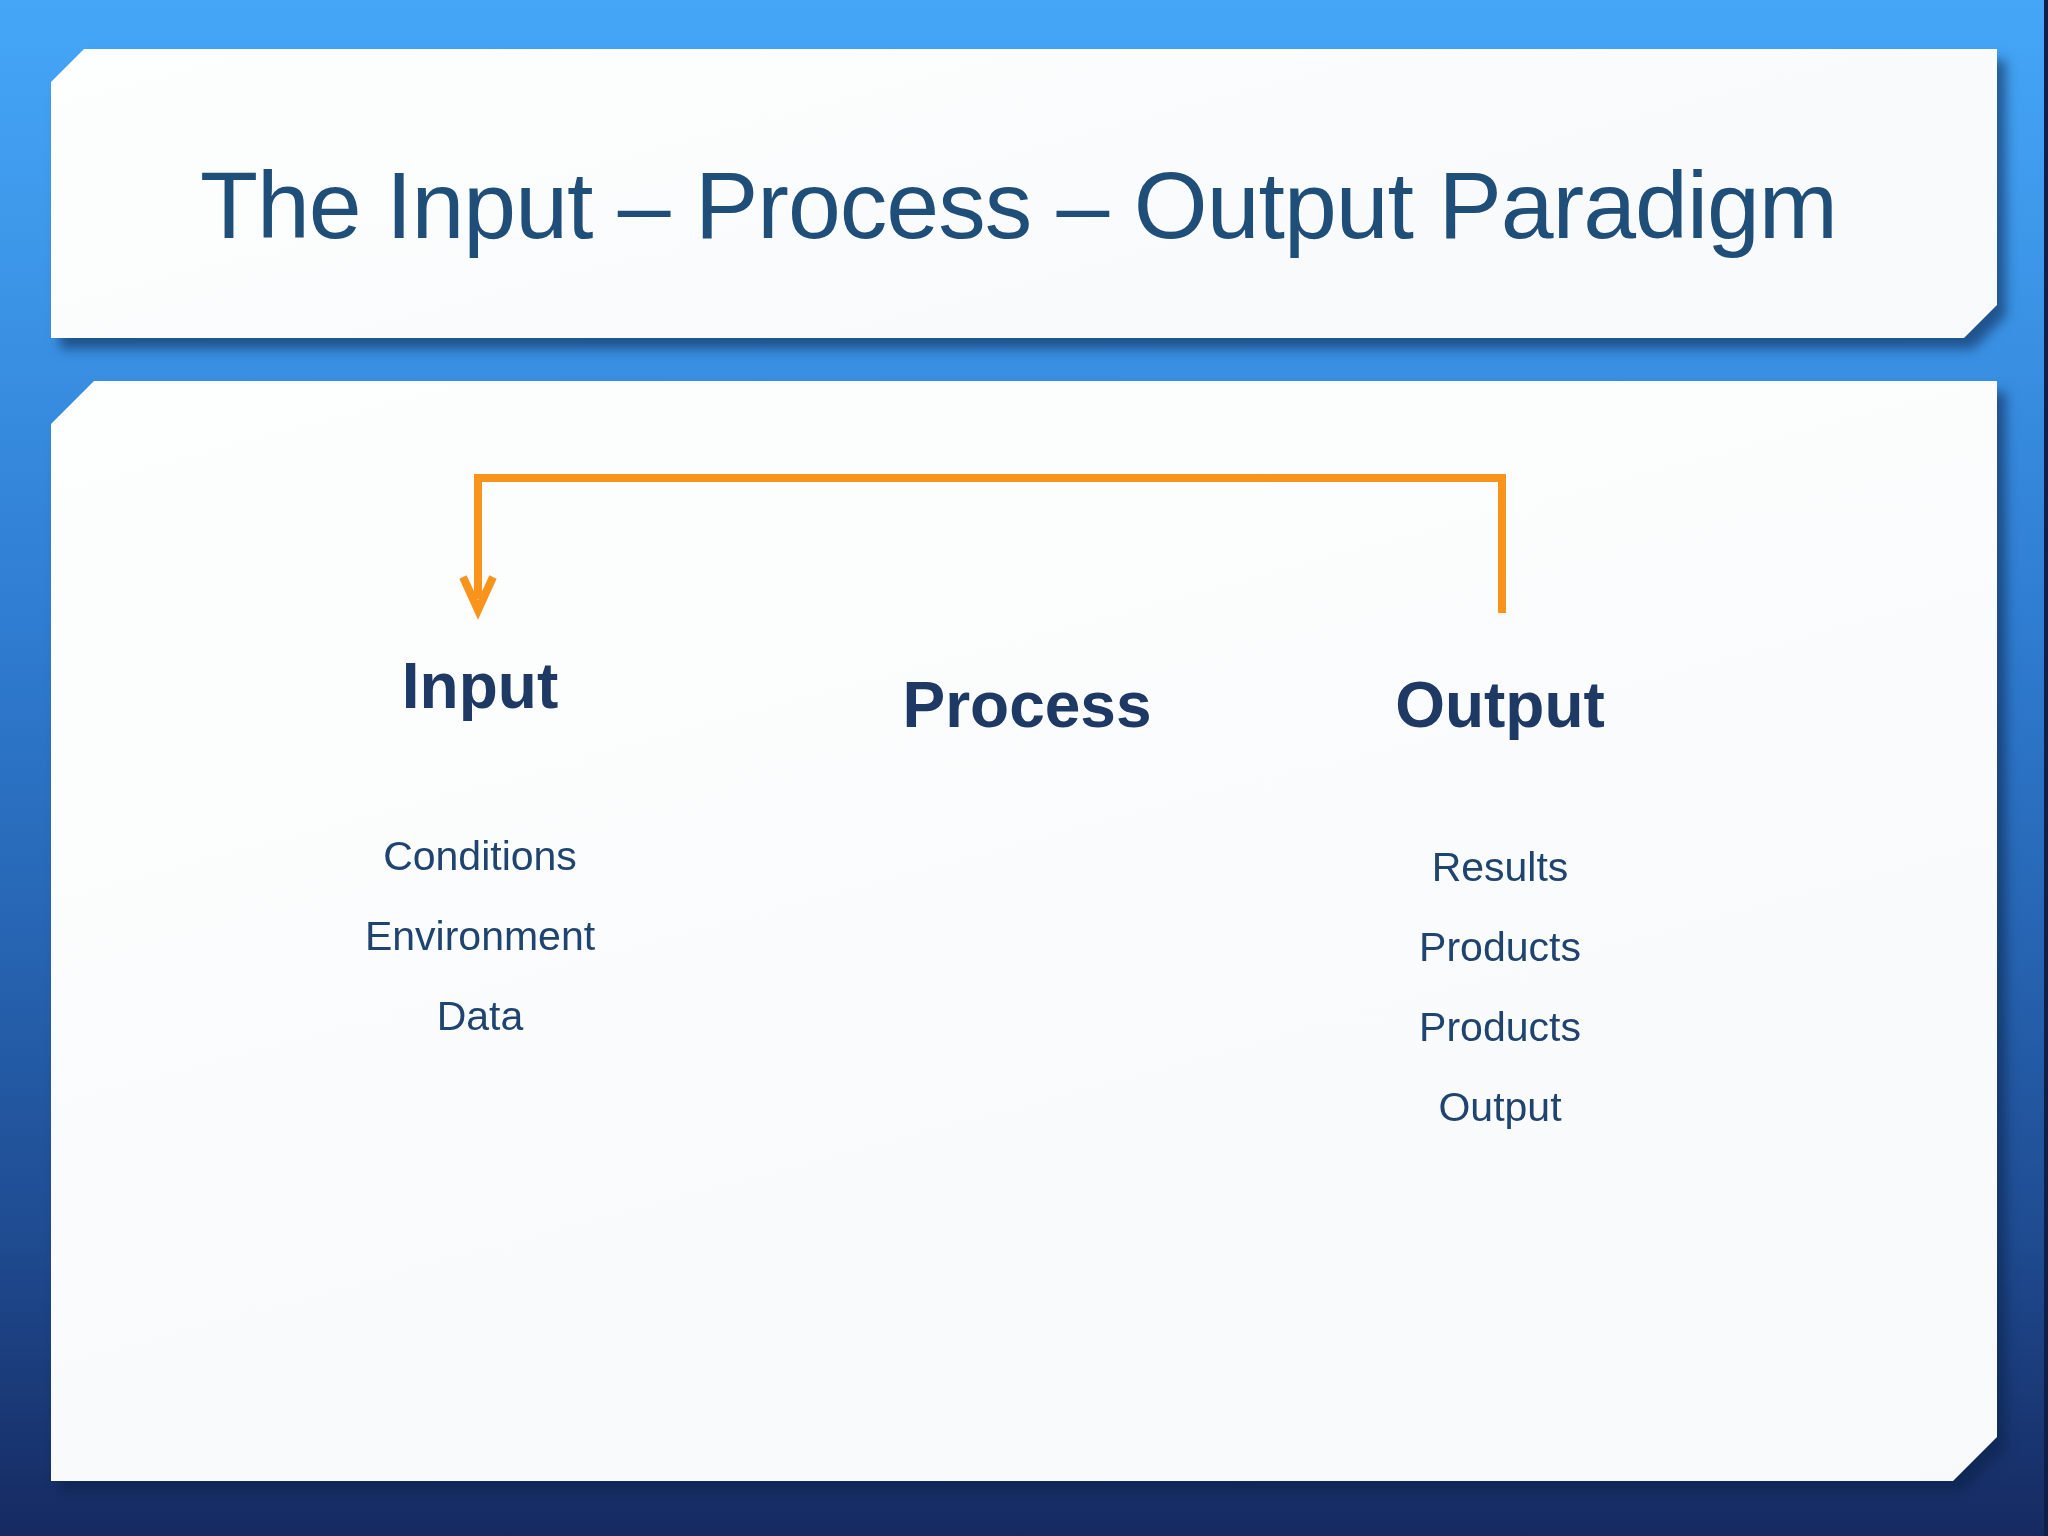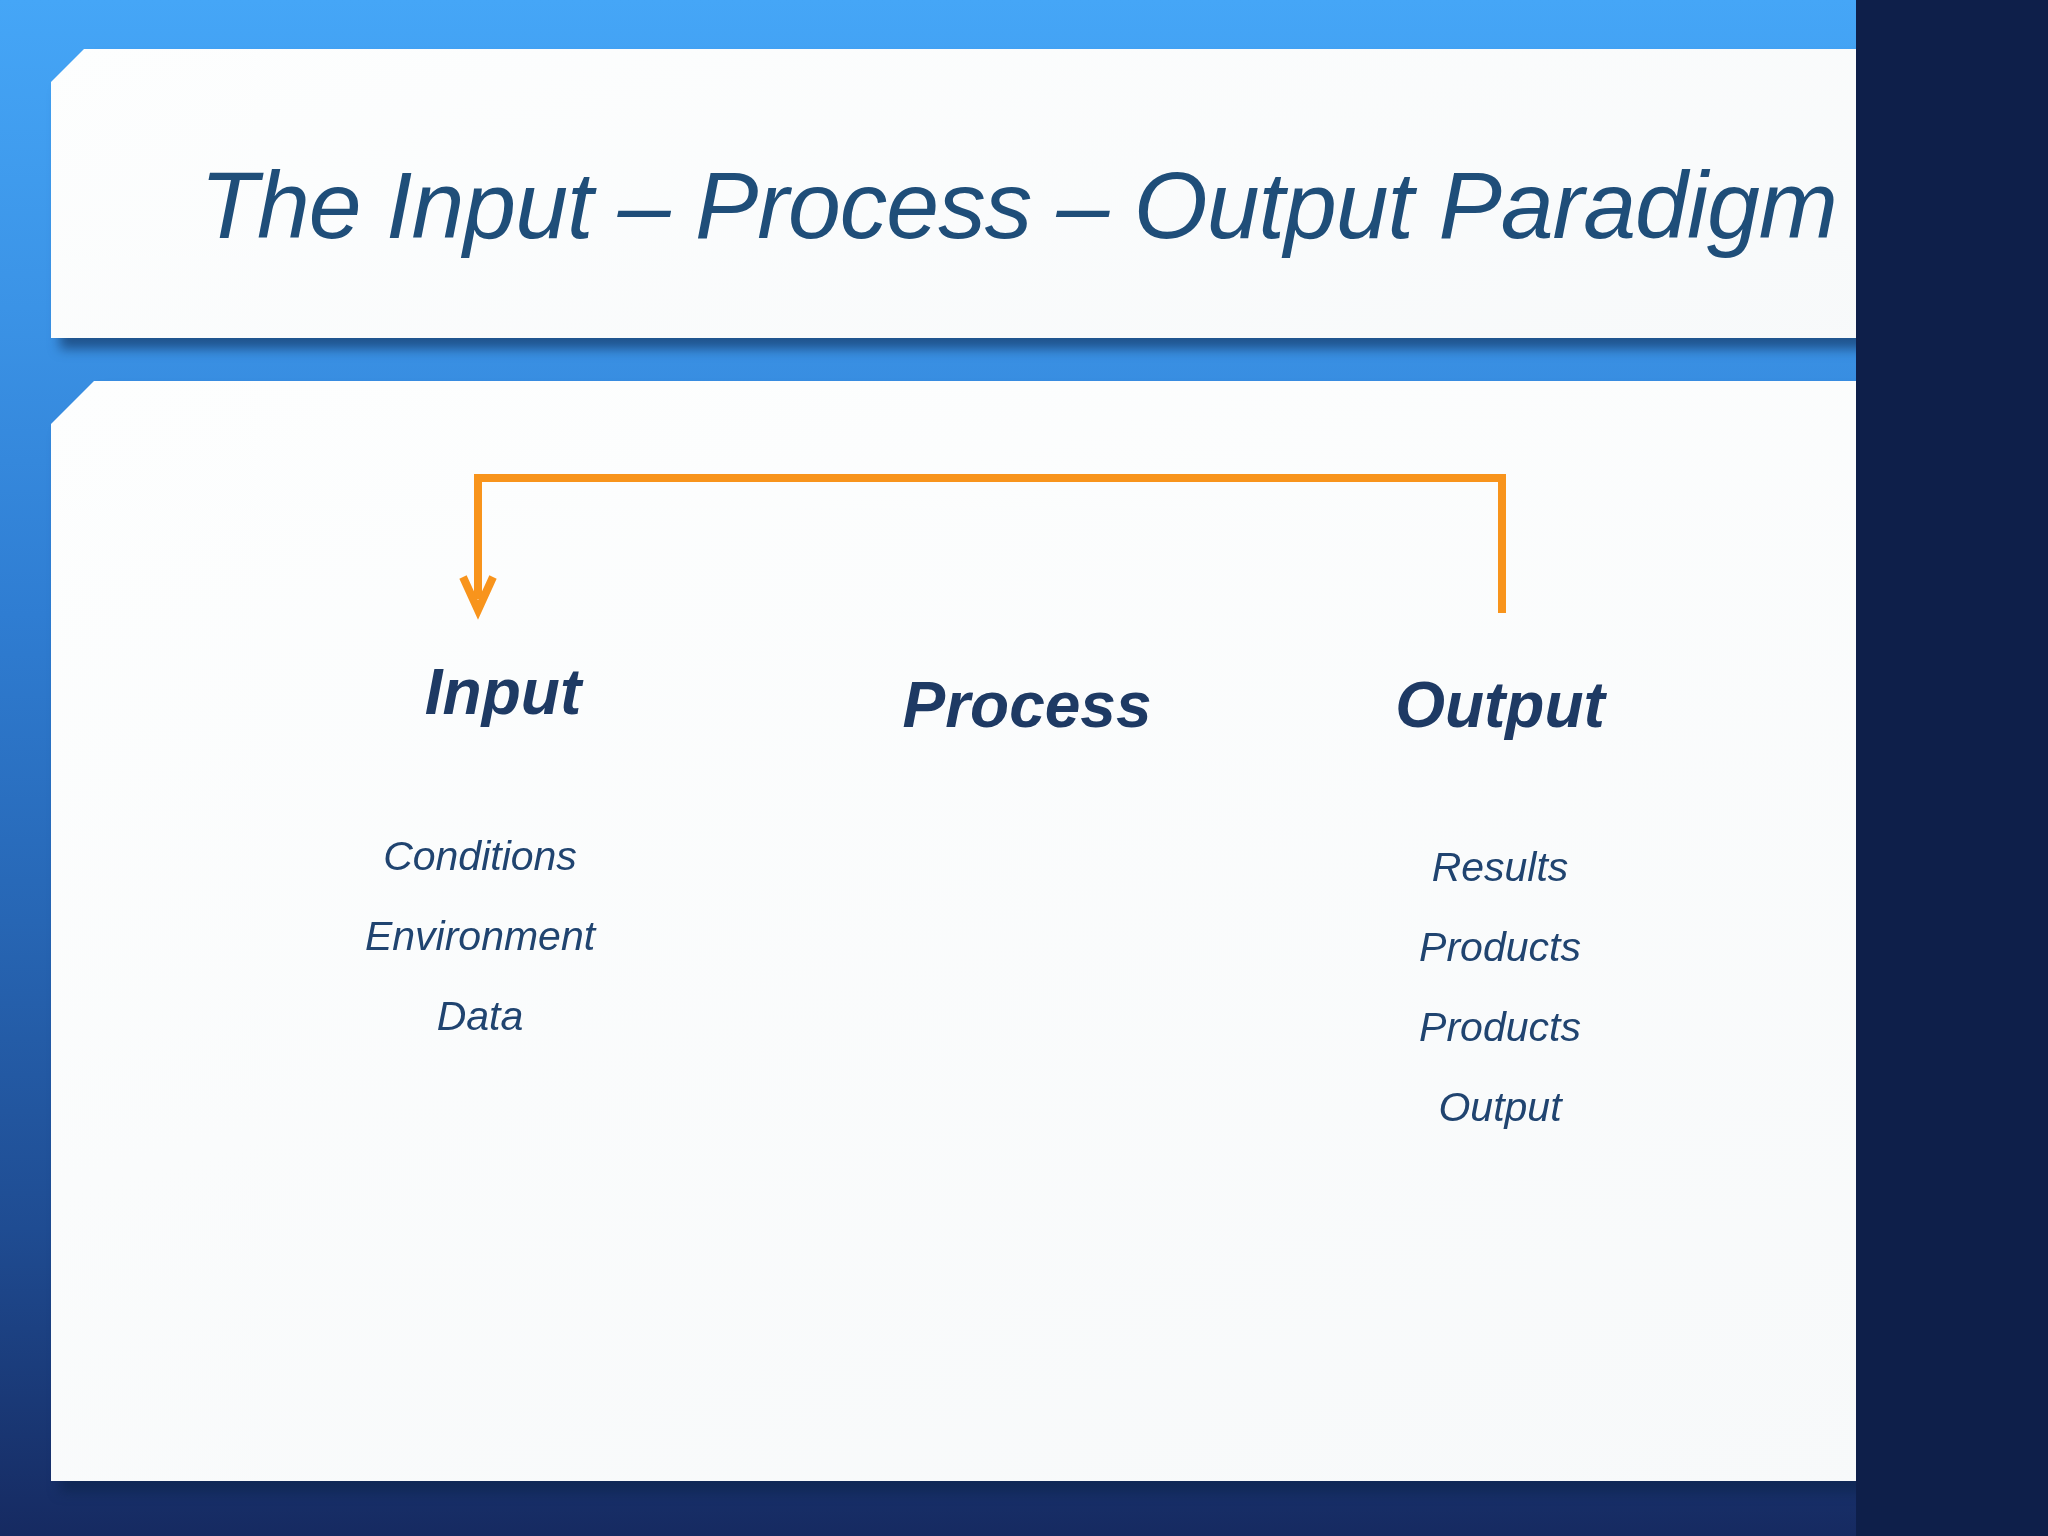--- a/index.html
+++ b/index.html
@@ -1,24 +1,23 @@
 <!DOCTYPE html>
 <html><head>
 <meta charset="utf-8">
 <style>
   html,body{margin:0;padding:0;background:#0e1f4a;}
   .slide{
     position:relative;
-    width:1856px;height:1536px;
+    width:2044px;height:1536px;
     overflow:hidden;
     font-family:"Liberation Sans","DejaVu Sans",sans-serif;
     background:linear-gradient(180deg,
       #45a6f7 0%, #3b93e6 20%, #2f7dd2 40%,
       #2766b4 60%, #1f4c92 80%, #162a61 100%);
-    font-style:italic;
   }
   
   .panel-wrap{position:absolute;filter:drop-shadow(9px 11px 6px rgba(10,32,70,0.55));}
   .panel{
     width:100%;height:100%;
     background:linear-gradient(165deg,#fdfefe 0%,#f7f9fa 100%);
   }
   .title-wrap{left:51px;top:49px;width:1946px;height:289px;}
   .title-panel{
     clip-path:polygon(33px 0, 100% 0, 100% calc(100% - 33px),
@@ -41,21 +40,21 @@
   
   .col-heading{
     position:absolute;transform:translateX(-50%);
     font-size:64px;font-weight:bold;color:#1E3A64;white-space:nowrap;
   }
   .col-list{
     position:absolute;transform:translateX(-50%);
     font-size:41px;line-height:80px;color:#204470;
     text-align:center;white-space:nowrap;
   }
-  .heading-input  {left:429px;top:274px;margin-left:23px;}
+  .heading-input  {left:429px;top:268px;}
   .heading-process{left:976px;top:287px;}
   .heading-output {left:1449px;top:287px;}
   .list-input  {left:429px;top:435px;}
   .list-process{left:976px;top:446px;}
   .list-output {left:1449px;top:446px;}
 </style>
 </head>
 <body>
 
 <div class="slide">

